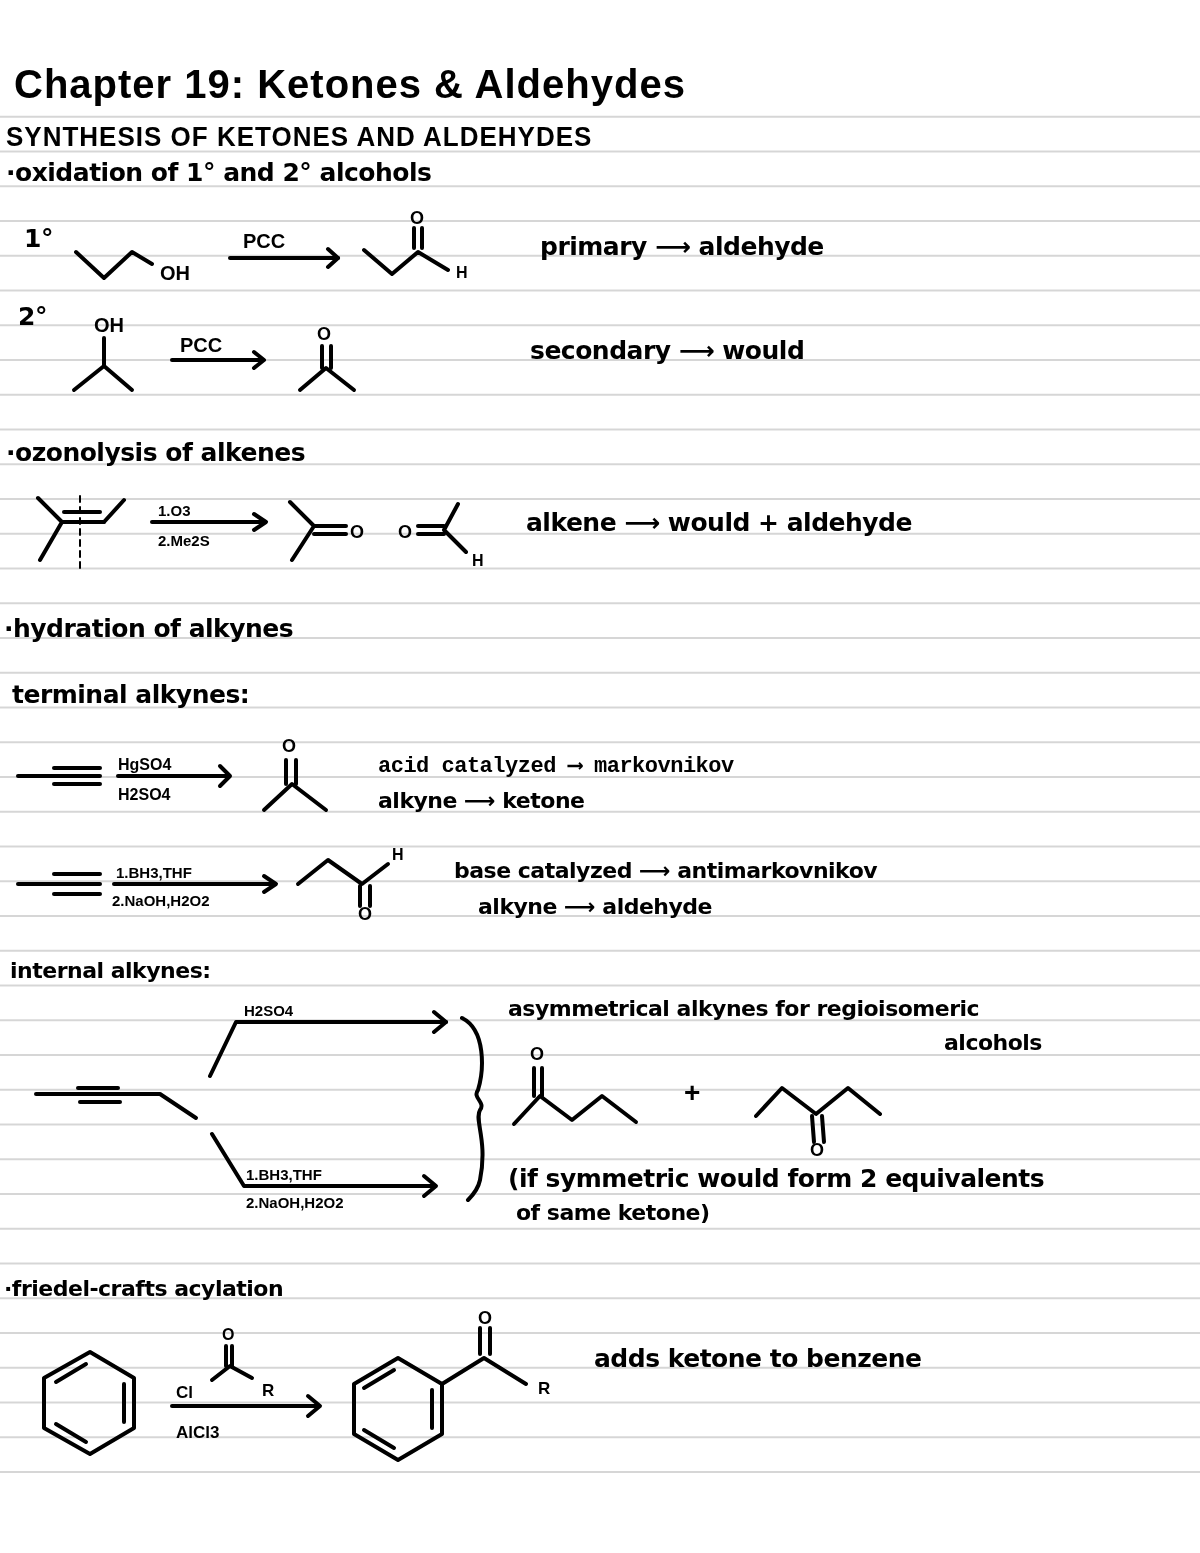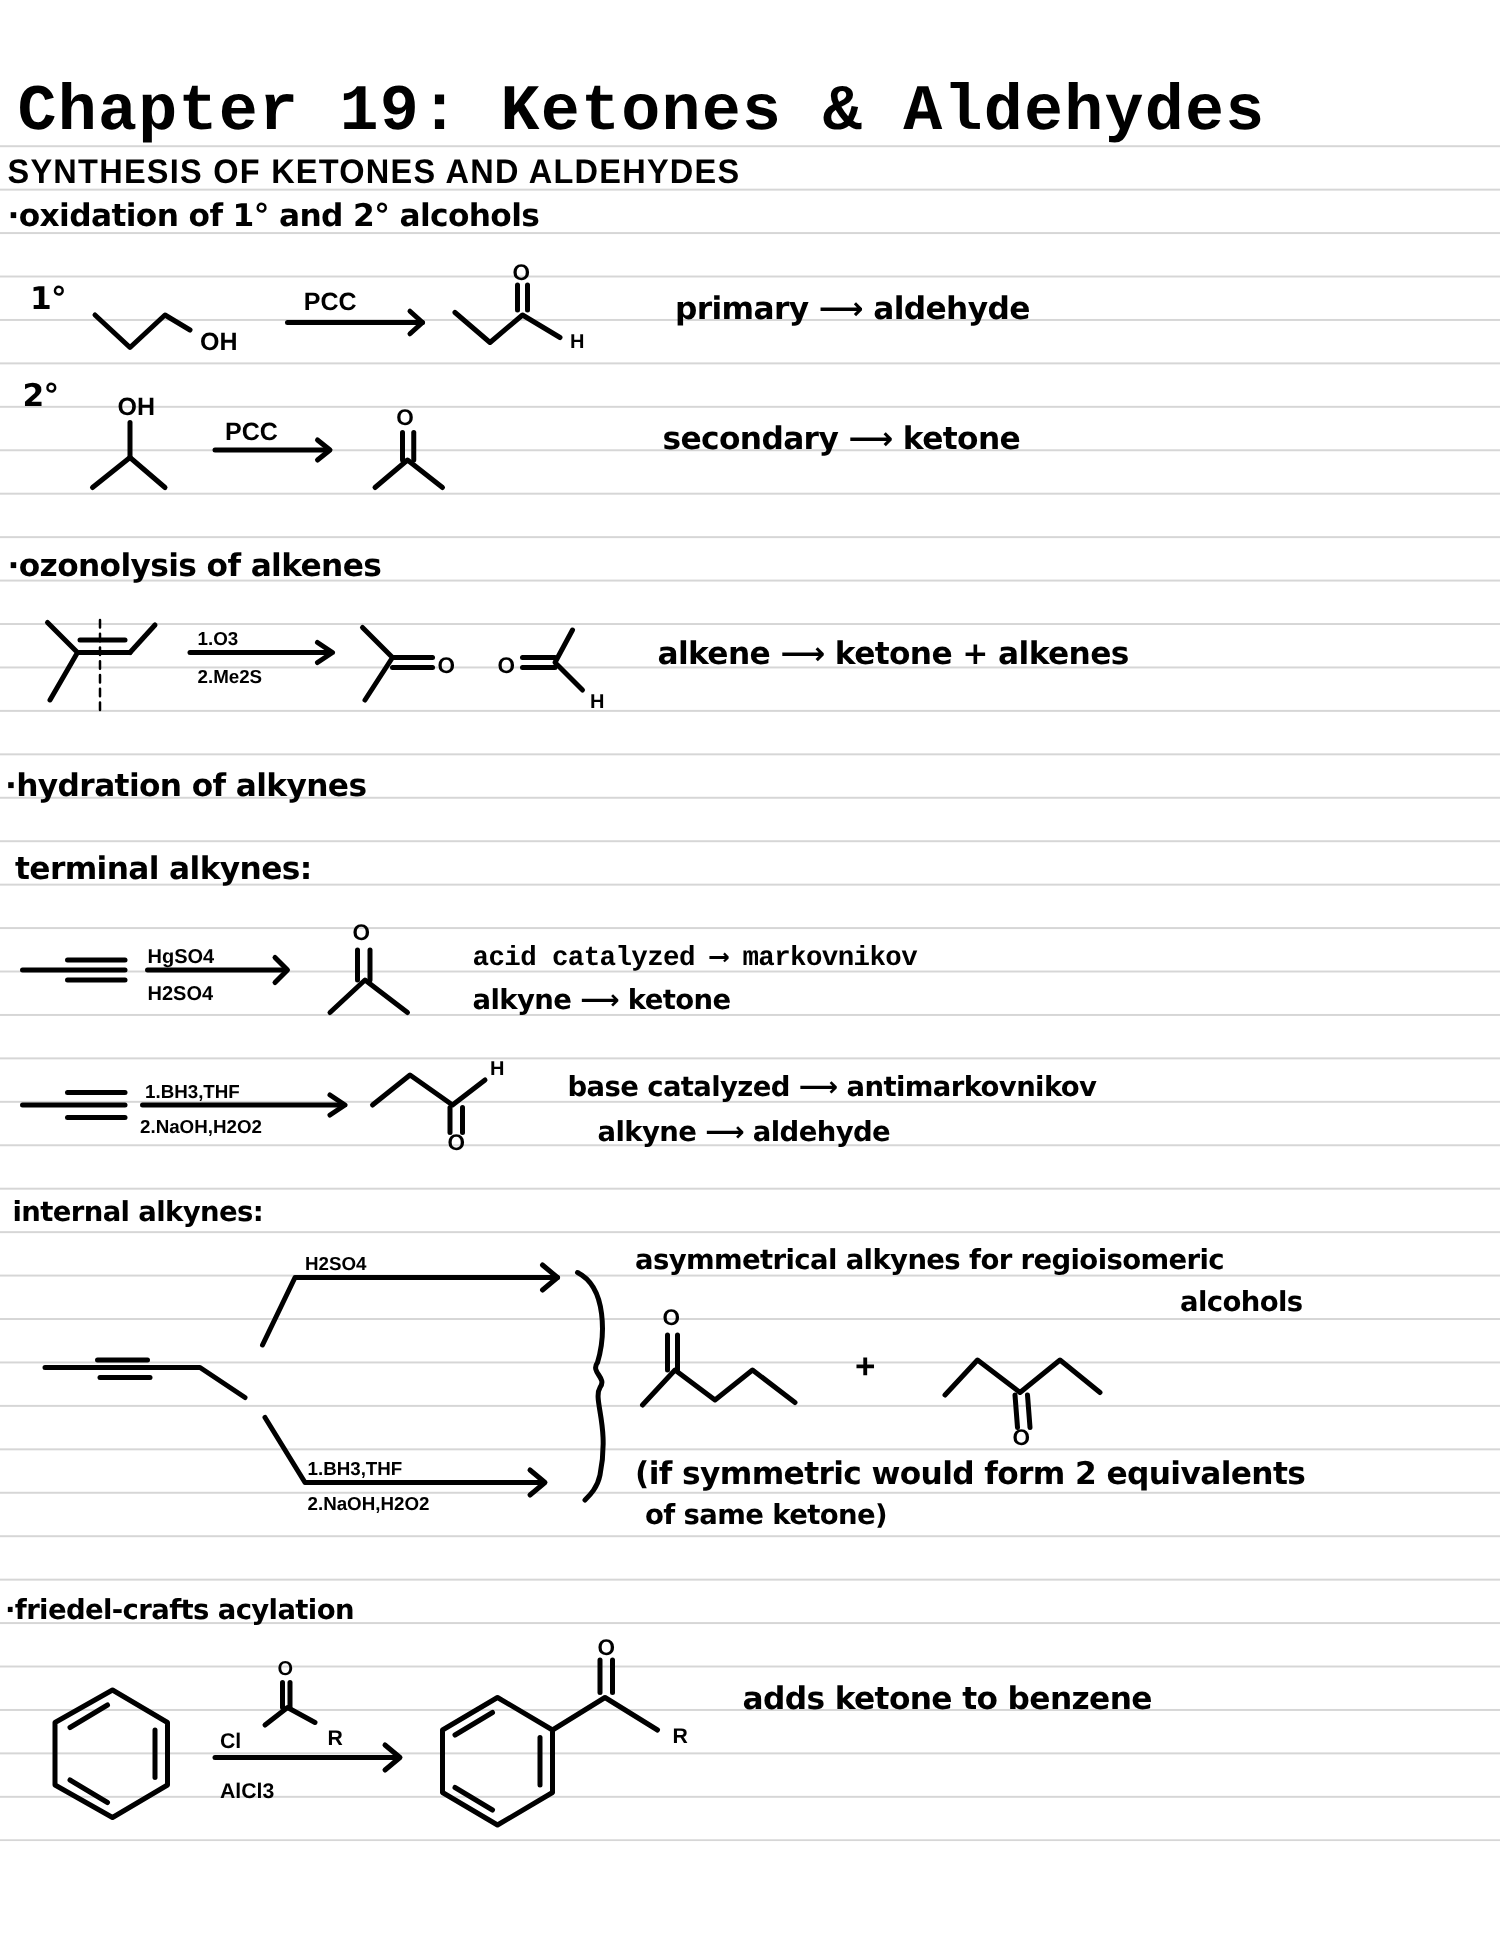--- a/index.html
+++ b/index.html
@@ -5,21 +5,21 @@
   html, body { margin:0; padding:0; background:#ffffff; }
   body { width:1200px; height:1553px; position:relative; overflow:hidden;
          font-family:"DejaVu Sans", sans-serif; color:#000; }
   .ruled { position:absolute; left:0; top:0; width:1200px; height:1553px;
            background-image: repeating-linear-gradient(to bottom, transparent 0, transparent 32.8px, #d6d6d6 32.8px, #d6d6d6 34.75px);
            background-position: 0 83px; background-size:1200px 34.75px;
            background-repeat: repeat-y; }
   .ruled-mask { position:absolute; left:0; top:1473px; width:1200px; height:80px; background:#fff; }
   .ruled-mask-top { position:absolute; left:0; top:0; width:1200px; height:114px; background:#fff; }
   .t { position:absolute; white-space:nowrap; font-weight:bold; line-height:1; }
-  .title { font-family:Liberation Mono, monospace; font-size:52px; letter-spacing:1px; }
+  .title { font-family:Liberation Sans, sans-serif; font-size:40px; letter-spacing:1px; }
   .h1 { font-family:"Liberation Sans", sans-serif; font-size:26px; letter-spacing:1px; transform:scaleY(1.05); }
   .hand { font-family:"DejaVu Sans", sans-serif; font-size:25px; letter-spacing:-0.5px; }
   .hand-sm { font-family:"DejaVu Sans", sans-serif; font-size:22px; letter-spacing:-0.5px; }
   svg.chem { position:absolute; overflow:visible; }
   svg.chem * { stroke:#000; stroke-width:4; fill:none; stroke-linecap:round; stroke-linejoin:round; }
   svg.chem text { stroke:none; fill:#000; font-family:"Liberation Sans", sans-serif; font-weight:bold; }
 </style>
 </head>
 <body>
 
@@ -53,21 +53,21 @@
   <line x1="104" y1="38" x2="104" y2="66"></line>
   <polyline points="74,90 104,66 132,90"></polyline>
   <line x1="172" y1="60" x2="262" y2="60"></line>
   <polyline points="254,52 264,60 254,68"></polyline>
   <text x="180" y="52" font-size="20">PCC</text>
   <text x="317" y="40" font-size="18">O</text>
   <line x1="322" y1="46" x2="322" y2="68"></line>
     <line x1="331" y1="46" x2="331" y2="68"></line>
   <polyline points="300,90 326,68 354,90"></polyline>
 </svg>
-<div class="t hand" style="left:530px;top:338px;">secondary ⟶ ketone</div>
+<div class="t hand" style="left:530px;top:338px;">secondary ⟶ would</div>
 
 <div class="t hand" style="left:6px;top:440px;">·ozonolysis of alkenes</div>
 <svg class="chem" style="left:0;top:490px;" width="520" height="90">
   <polyline points="38,8 62,32 40,70"></polyline>
   <line x1="62" y1="32" x2="104" y2="32"></line>
     <line x1="64" y1="22" x2="100" y2="22"></line>
   <polyline points="104,32 124,10"></polyline>
   <line x1="80" y1="6" x2="80" y2="78" stroke-dasharray="6,5" style="stroke-width:2"></line>
   <line x1="152" y1="32" x2="264" y2="32"></line>
   <polyline points="254,24 266,32 254,40"></polyline>
@@ -76,21 +76,21 @@
   <polyline points="290,12 314,36 292,70"></polyline>
   <line x1="314" y1="36" x2="346" y2="36"></line>
     <line x1="314" y1="44" x2="346" y2="44"></line>
   <text x="350" y="48" font-size="18">O</text>
   <text x="398" y="48" font-size="18">O</text>
   <line x1="418" y1="36" x2="444" y2="36"></line>
     <line x1="418" y1="44" x2="444" y2="44"></line>
   <polyline points="458,14 444,40 466,62"></polyline>
   <text x="472" y="76" font-size="16">H</text>
 </svg>
-<div class="t hand" style="left:526px;top:510px;">alkene ⟶ ketone + alkenes</div>
+<div class="t hand" style="left:526px;top:510px;">alkene ⟶ would + aldehyde</div>
 
 <div class="t hand" style="left:4px;top:616px;">·hydration of alkynes</div>
 <div class="t hand" style="left:12px;top:682px;">terminal alkynes:</div>
 
 <svg class="chem" style="left:0;top:730px;" width="380" height="100">
   <line x1="18" y1="46" x2="100" y2="46"></line>
   <line x1="54" y1="38" x2="100" y2="38"></line>
     <line x1="54" y1="54" x2="100" y2="54"></line>
   <line x1="118" y1="46" x2="228" y2="46"></line>
   <polyline points="220,36 230,46 220,56"></polyline>

